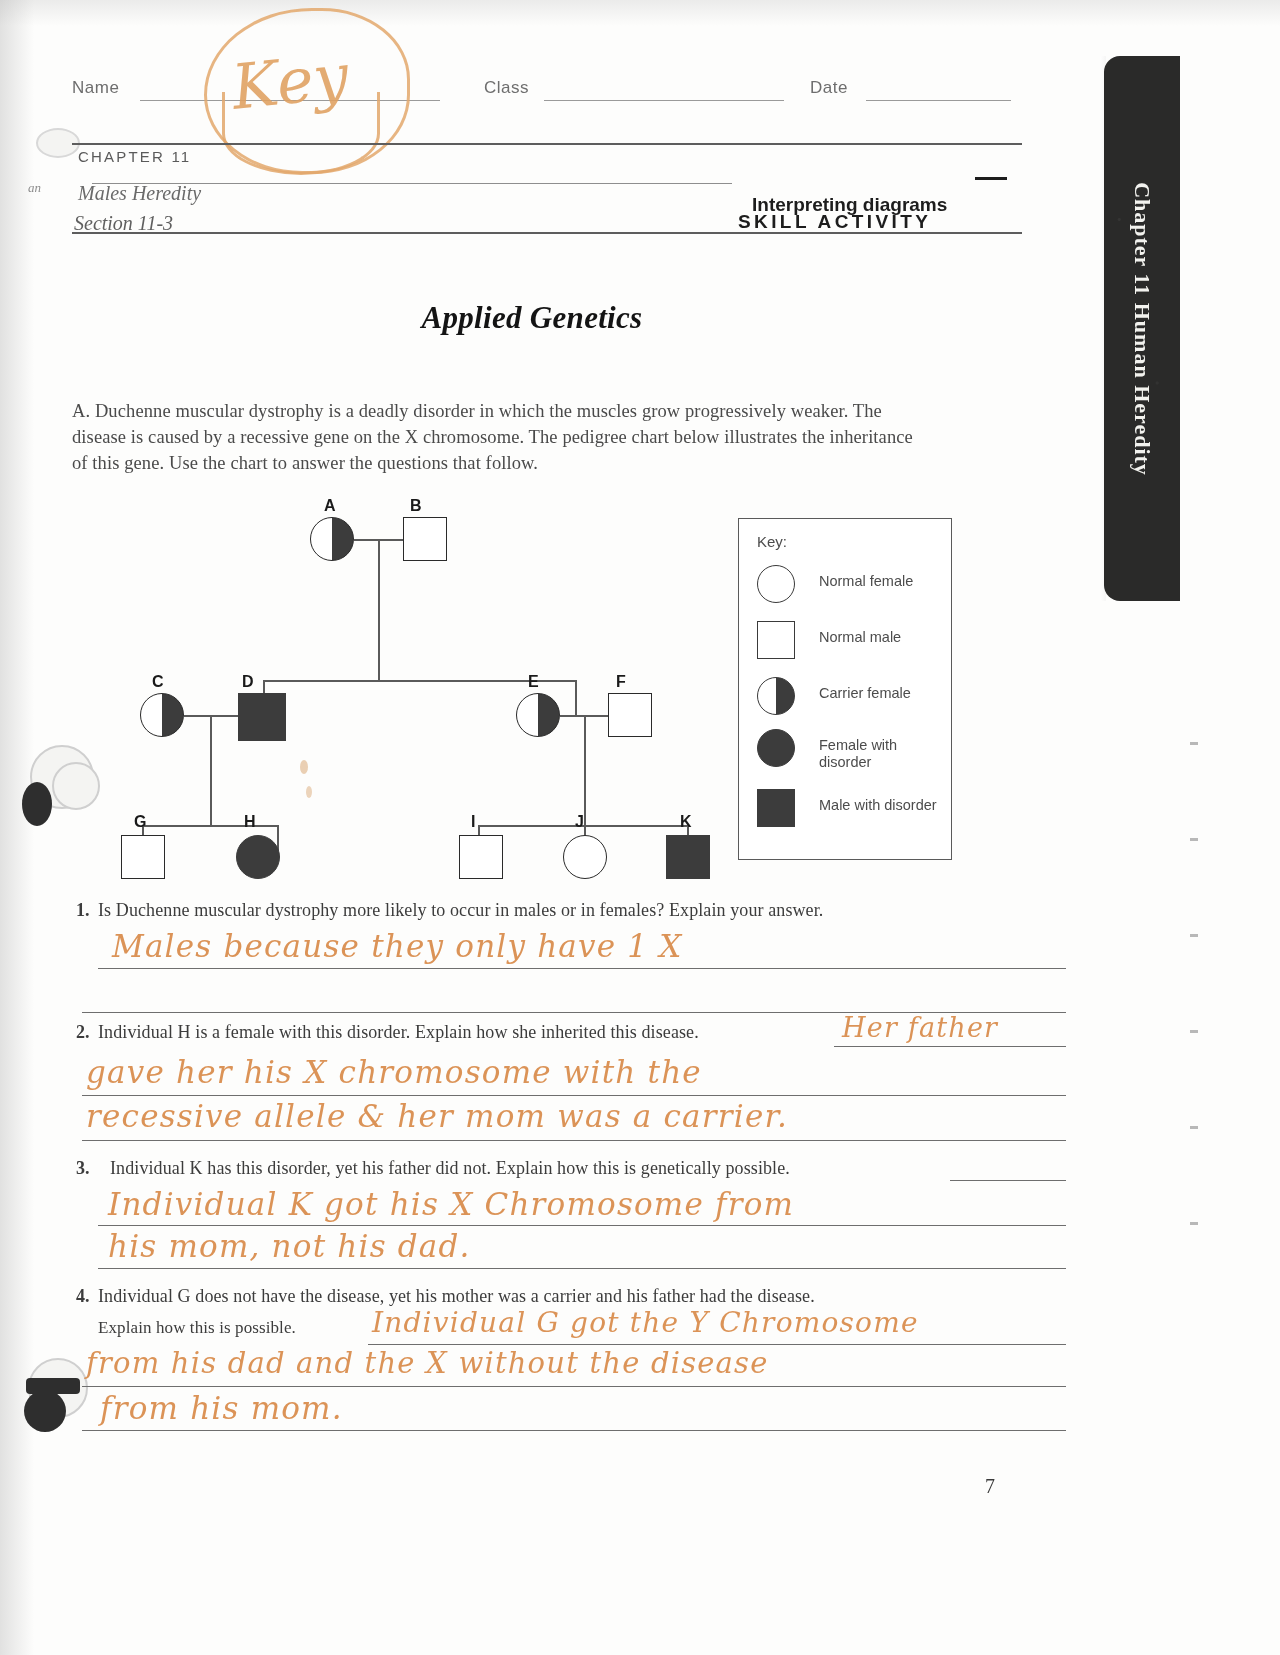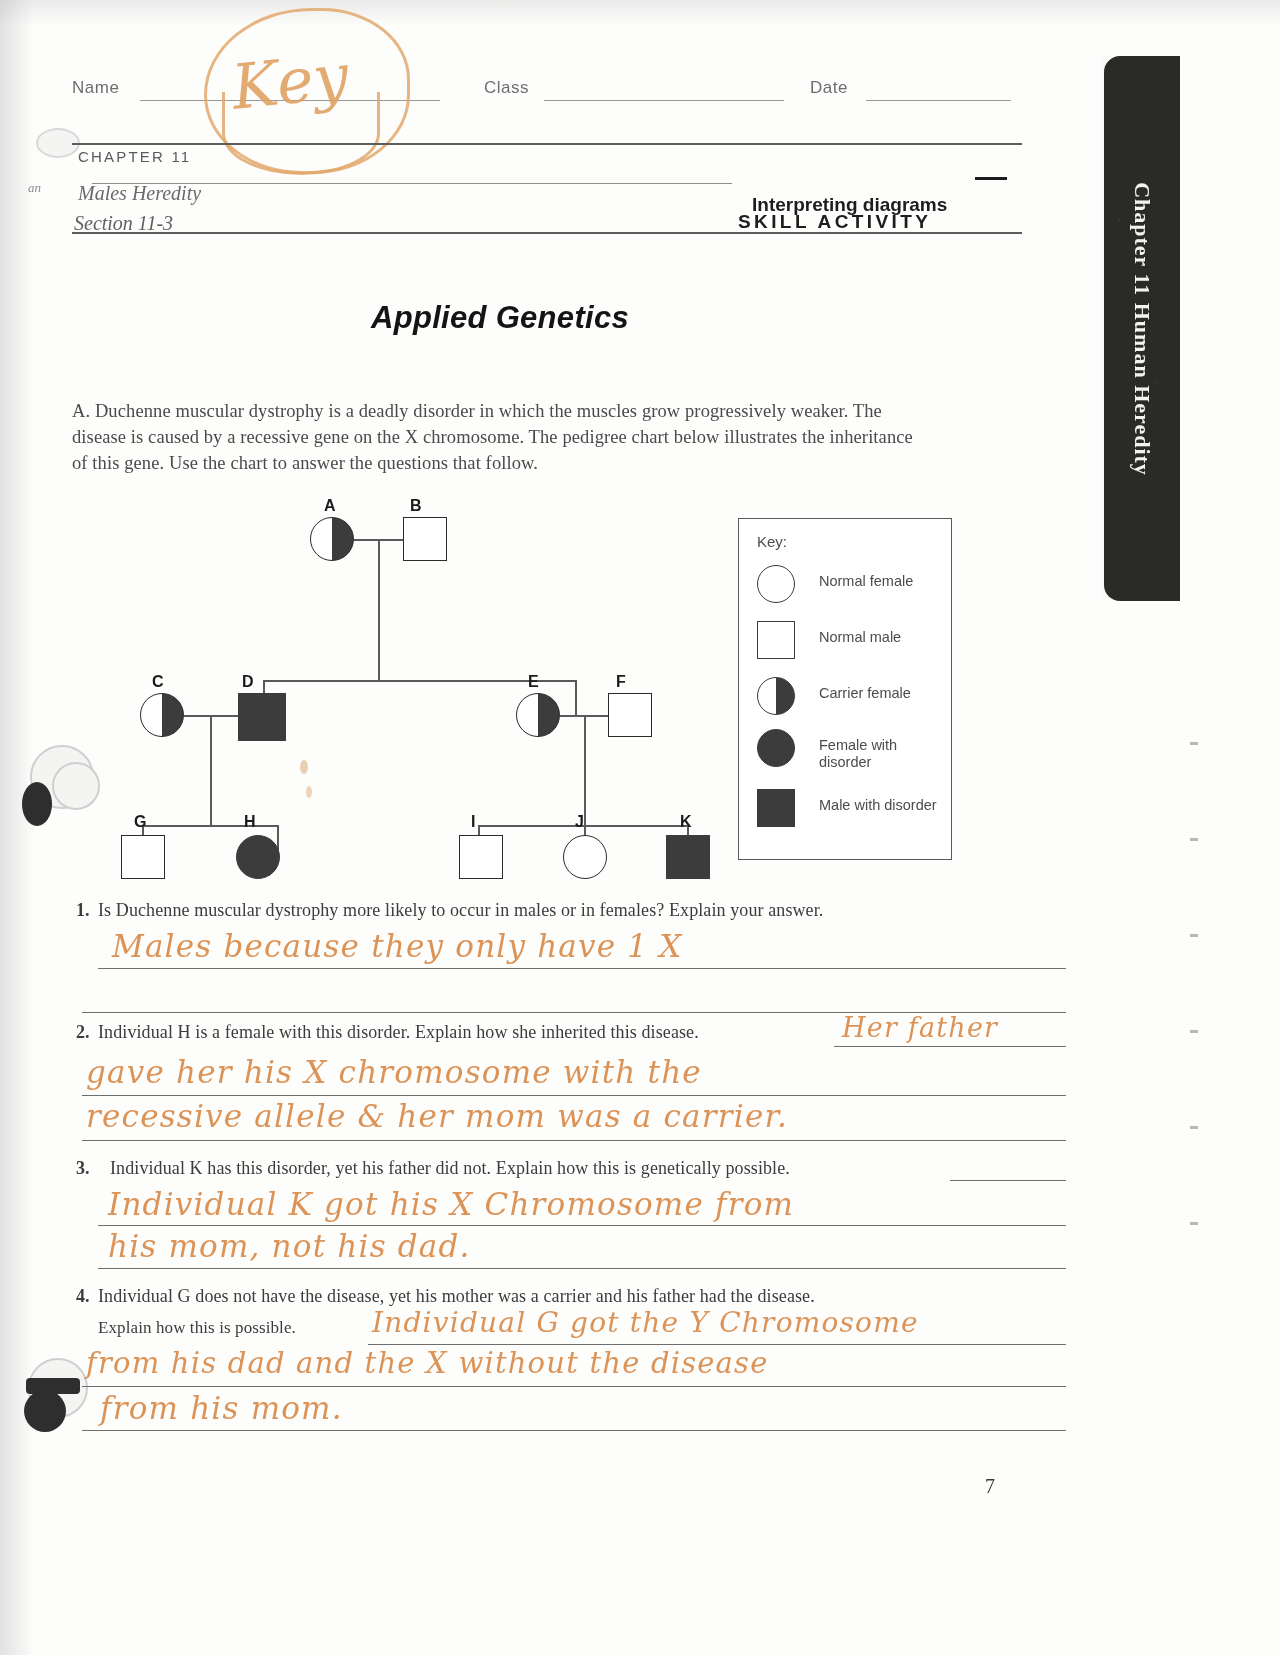--- a/index.html
+++ b/index.html
@@ -153,26 +153,27 @@
     height: 545px;
     background: linear-gradient(to right, rgba(255,255,255,0.8), rgba(180,180,180,0.1));
   }
 
   
   #doc-title {
     position: absolute;
     left: 0; top: 300px;
     width: 1000px;
     text-align: center;
-    font-family: Liberation Sans, sans-serif;
+    font-family: Liberation Serif, serif;
     font-weight: bold;
     font-style: italic;
     font-size: 31px;
     color: #141414;
     letter-spacing: 0.3px;
+    padding-left: 32px;
   }
   #intro-paragraph {
     position: absolute;
     left: 72px;
     top: 398px;
     width: 860px;
     font-family: "Liberation Serif", serif;
     font-size: 18.5px;
     line-height: 26px;
     color: #4a4a4a;

